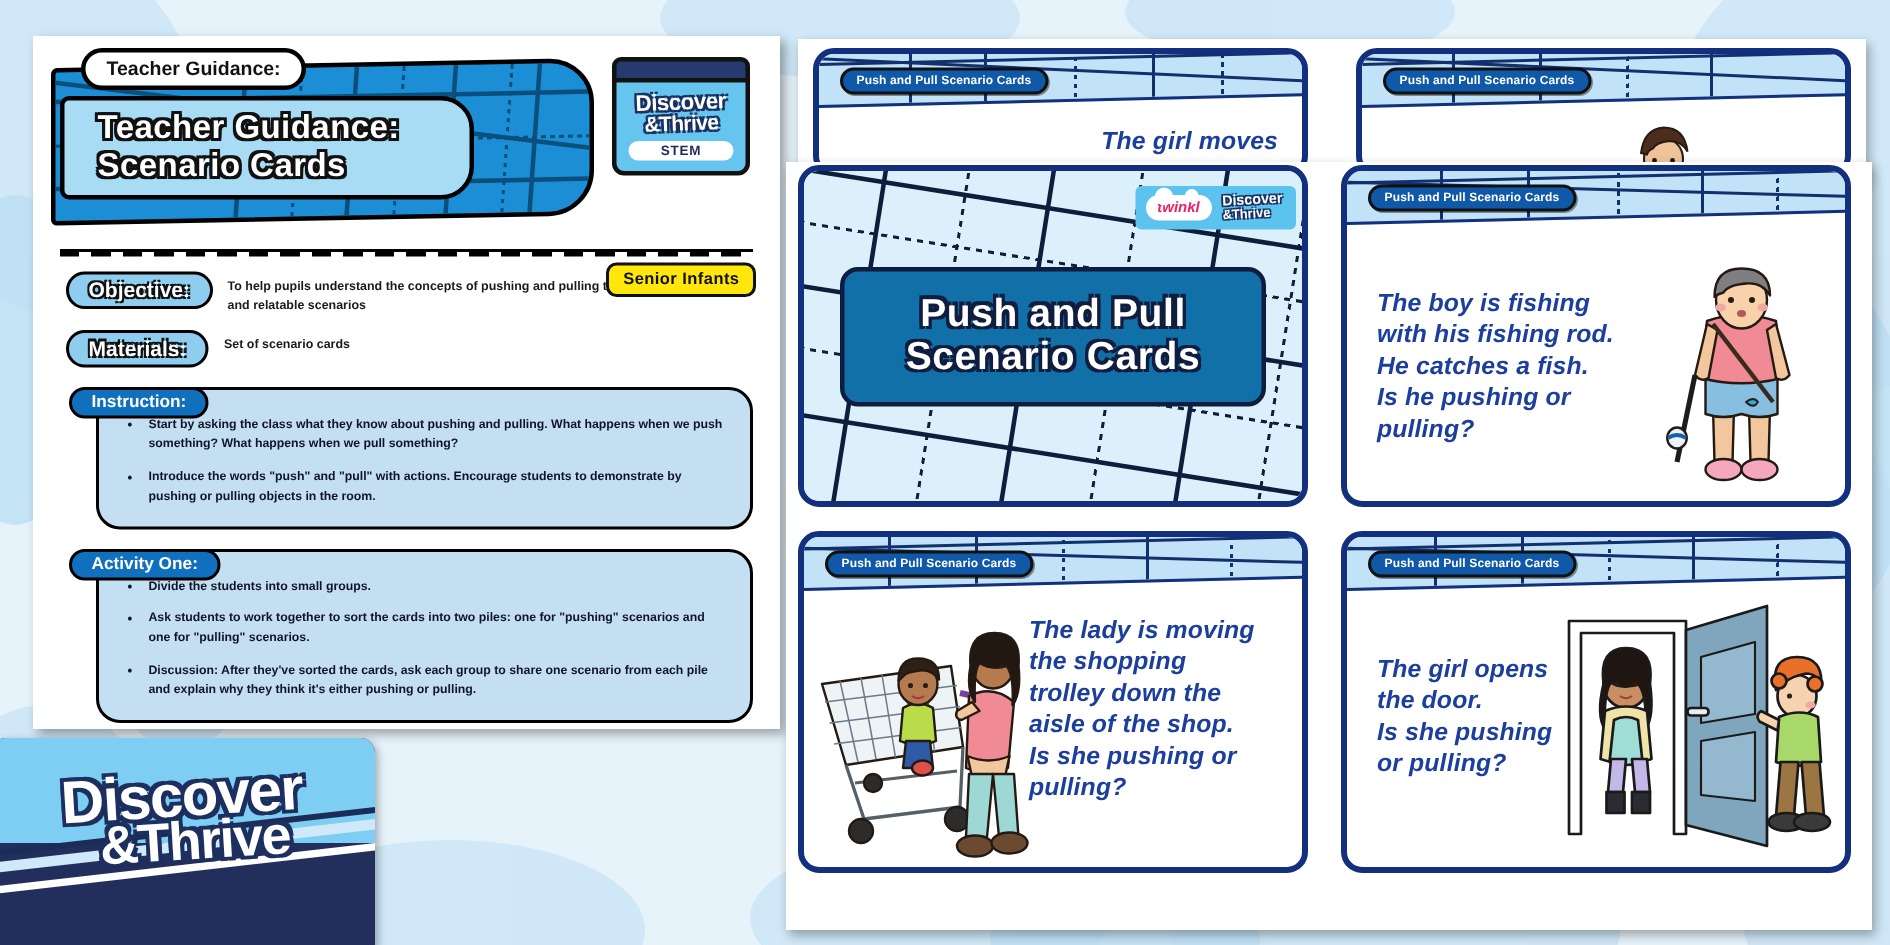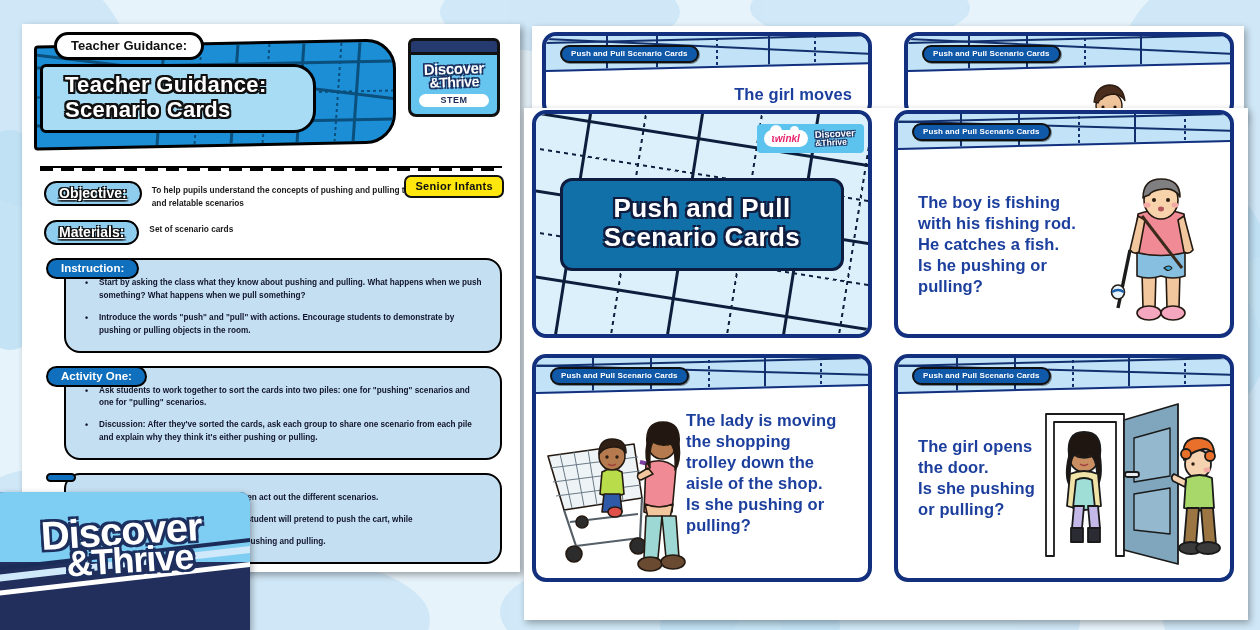--- a/index.html
+++ b/index.html
@@ -11,21 +11,21 @@
   }
 
   
   #bg { position: absolute; inset: 0; overflow: hidden; background: #e6f3fb; }
   #bg svg { position: absolute; inset: 0; width: 1260px; height: 630px; }
 
   
   .doc {
     position: absolute;
     left: 22px; top: 24px;
-    width: 498px; height: 548px;
+    width: 498px; height: 462px;
     background: #ffffff;
     box-shadow: 3px 3px 7px rgba(0,0,0,.35);
     overflow: hidden;
   }
   .doc-inner { position: relative; width: 100%; height: 100%; padding: 0; }
 
   
   .hdr-wrap { position: relative; height: 140px; }
   .hdr-banner {
     position: absolute; left: 12px; top: 18px;
@@ -95,21 +95,21 @@
   .rule { margin: 2px 18px 0; border-top: 2.5px solid #000; }
   .rule-dash { margin: 0 18px; height: 3px;
     background: repeating-linear-gradient(to right,#000 0 13px,transparent 13px 21px); }
 
   
   .kv { display: flex; align-items: flex-start; gap: 10px; padding: 0 0 0 22px; margin-top: 10px; }
   .kv-tag {
     background: #8fcdee; border: 2.5px solid #000; border-radius: 13px;
     padding: 2px 13px 3px; font-size: 14px; font-weight: bold; color: #fff;
     text-shadow: -1.4px -1.4px 0 #111, 1.4px -1.4px 0 #111, -1.4px 1.4px 0 #111, 1.4px 1.4px 0 #111;
-    white-space: nowrap; flex: 0 0 auto; min-width: 84px;  text-decoration: underline;
+    white-space: nowrap; flex: 0 0 auto; min-width: 84px; 
   }
   .kv-val { font-size: 8.3px; color: #1a1a1a; line-height: 1.55; padding-top: 3px; font-weight: 600; max-width: 340px; }
 
   
   .sect { position: relative; margin: 13px 18px 0 18px; }
   .sect-tag {
     position: absolute; left: 6px; top: 0; z-index: 3;
     background: #1170bd; border: 2.5px solid #000; border-radius: 13px;
     padding: 2px 13px 3px; font-size: 11.5px; font-weight: bold; color: #fff;
     white-space: nowrap;
@@ -183,21 +183,21 @@
   .card-strip .gld { background: repeating-linear-gradient(to bottom,#12306e 0 3px,transparent 3px 6px); }
   .card-tag {
     position: absolute; left: 14px; top: 9px; z-index: 4;
     background: #1058a8; border: 2px solid #111; border-radius: 11px;
     padding: 2px 9px 3px; font-size: 8px; font-weight: bold; color: #fff;
     white-space: nowrap; letter-spacing: .1px;
     box-shadow: 1px 1px 0 rgba(0,0,0,.4);
   }
   .card-text {
     position: absolute; font-size: 16.5px; font-weight: bold;
-    color: #1c3f9e; line-height: 1.27; letter-spacing: .1px;
+    color: #1c3f9e; line-height: 1.27; letter-spacing: .1px; font-style: italic;
   }
 
   
   .title-card { left: 8px; top: 2px; width: 340px; height: 228px; z-index: 6; }
   .tc-grid { position: absolute; inset: 0; background: #dcf0fb; overflow: hidden; }
   .tc-grid .g { position: absolute; background: #0c1e3c; }
   .tc-grid .gd { background: repeating-linear-gradient(to right,#0c1e3c 0 4px,transparent 4px 8px); }
   .tc-grid .gdv { background: repeating-linear-gradient(to bottom,#0c1e3c 0 4px,transparent 4px 8px); }
   .tc-plate {
     position: absolute; left: 24px; right: 24px; top: 64px;
@@ -332,20 +332,21 @@
         <li>Start by asking the class what they know about pushing and pulling. What happens when we push something? What happens when we pull something?</li>
         <li>Introduce the words "push" and "pull" with actions. Encourage students to demonstrate by pushing or pulling objects in the room.</li>
       </ul>
     </div>
   </div>
 
   <div class="sect">
     <div class="sect-tag">Activity One:</div>
     <div class="sect-box">
       <ul>
+        <li>Divide the students into small groups.</li>
         <li>Ask students to work together to sort the cards into two piles: one for "pushing" scenarios and one for "pulling" scenarios.</li>
         <li>Discussion: After they've sorted the cards, ask each group to share one scenario from each pile and explain why they think it's either pushing or pulling.</li>
       </ul>
     </div>
   </div>
 
   <div class="sect">
     <div class="sect-tag"></div>
     <div class="sect-box" style="padding-left:116px;">
       <ul>

